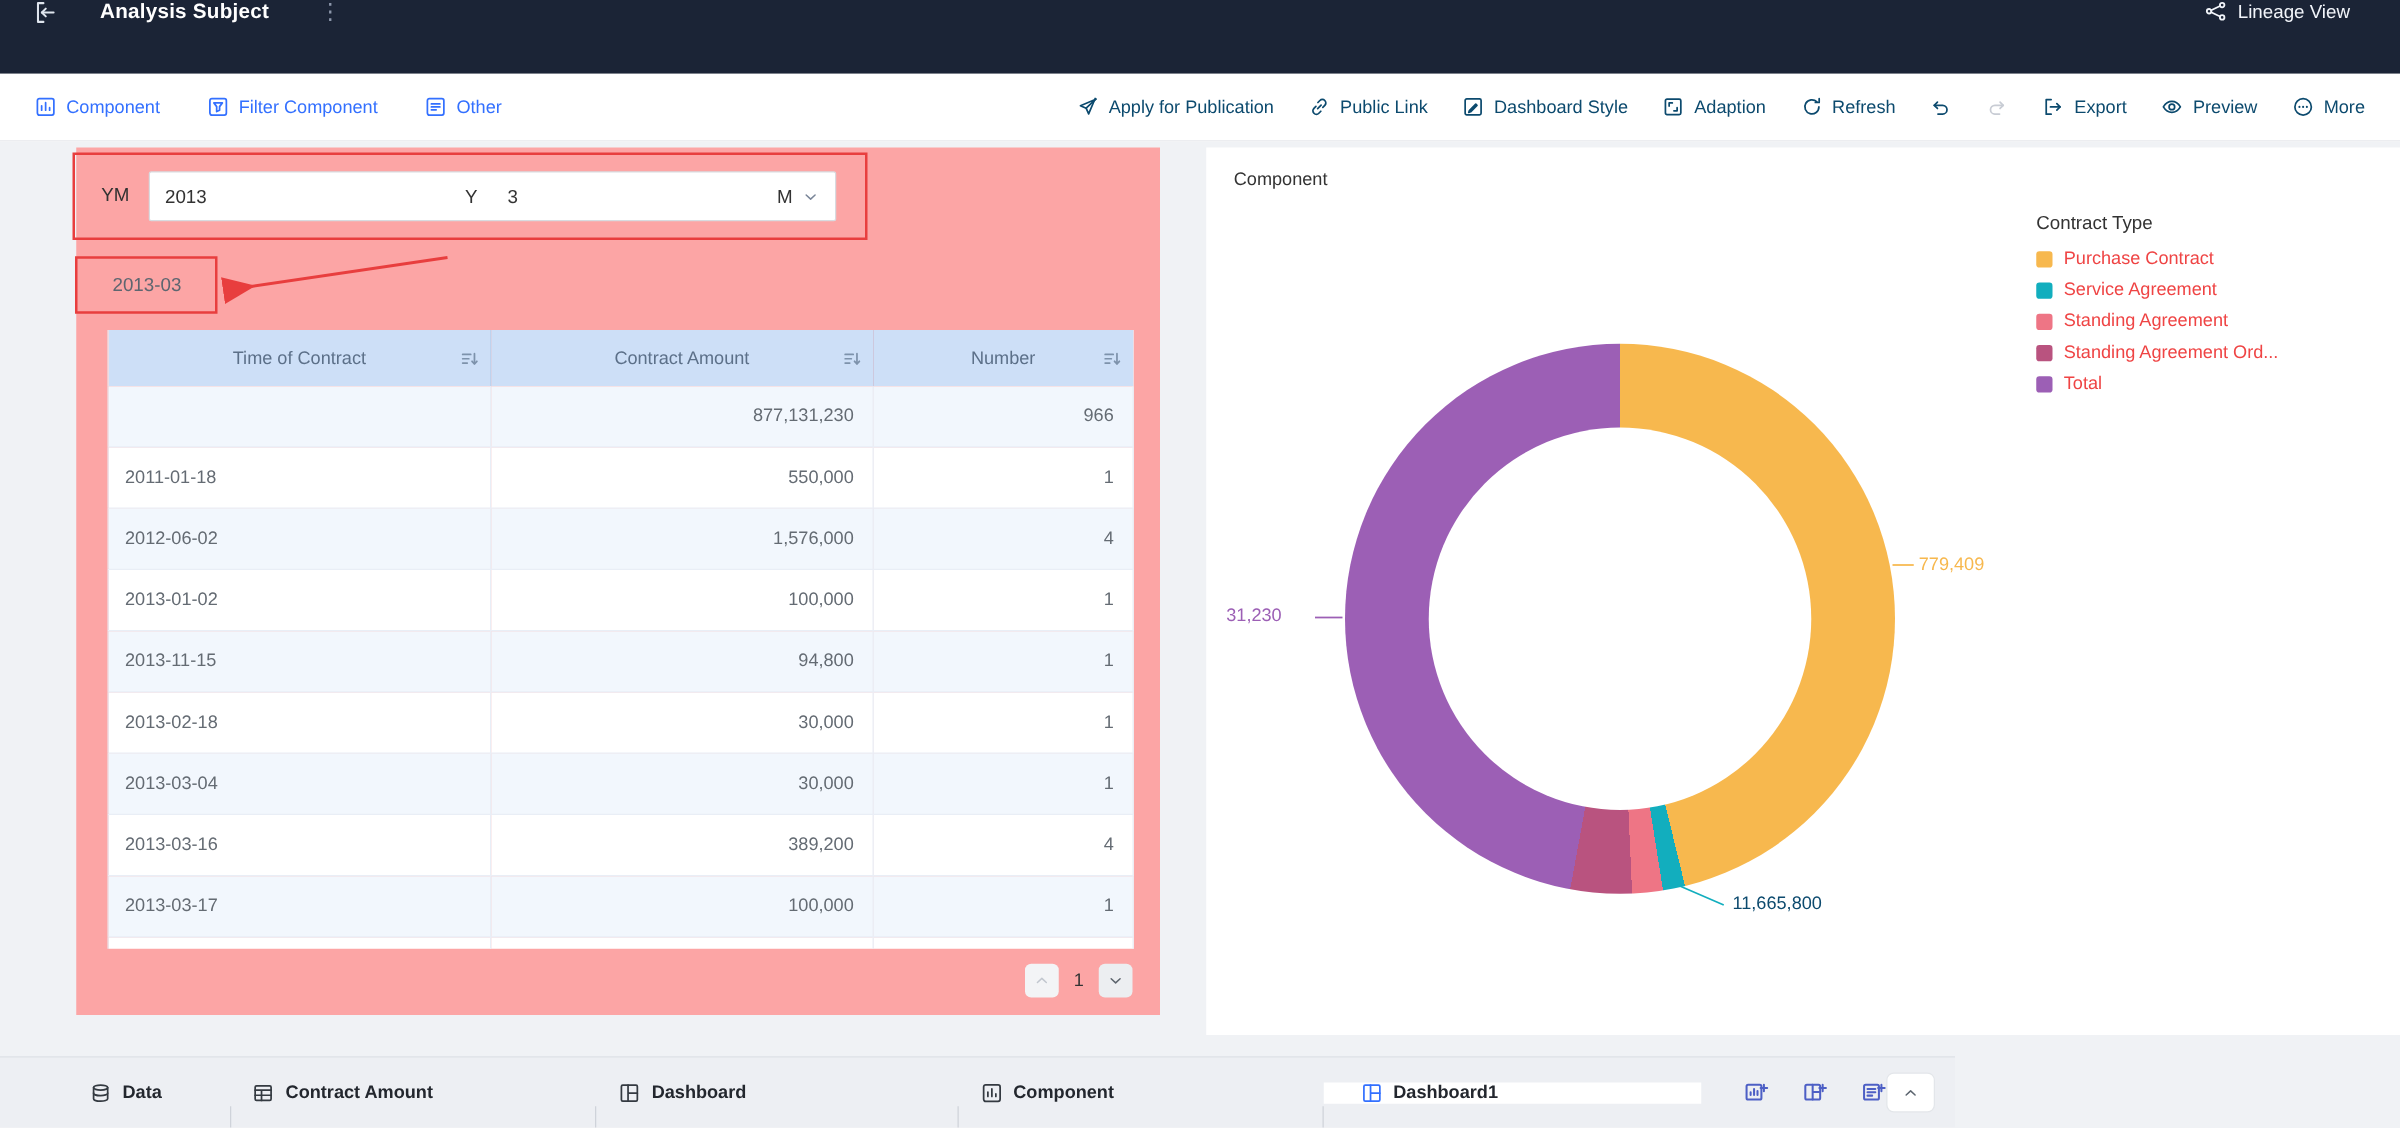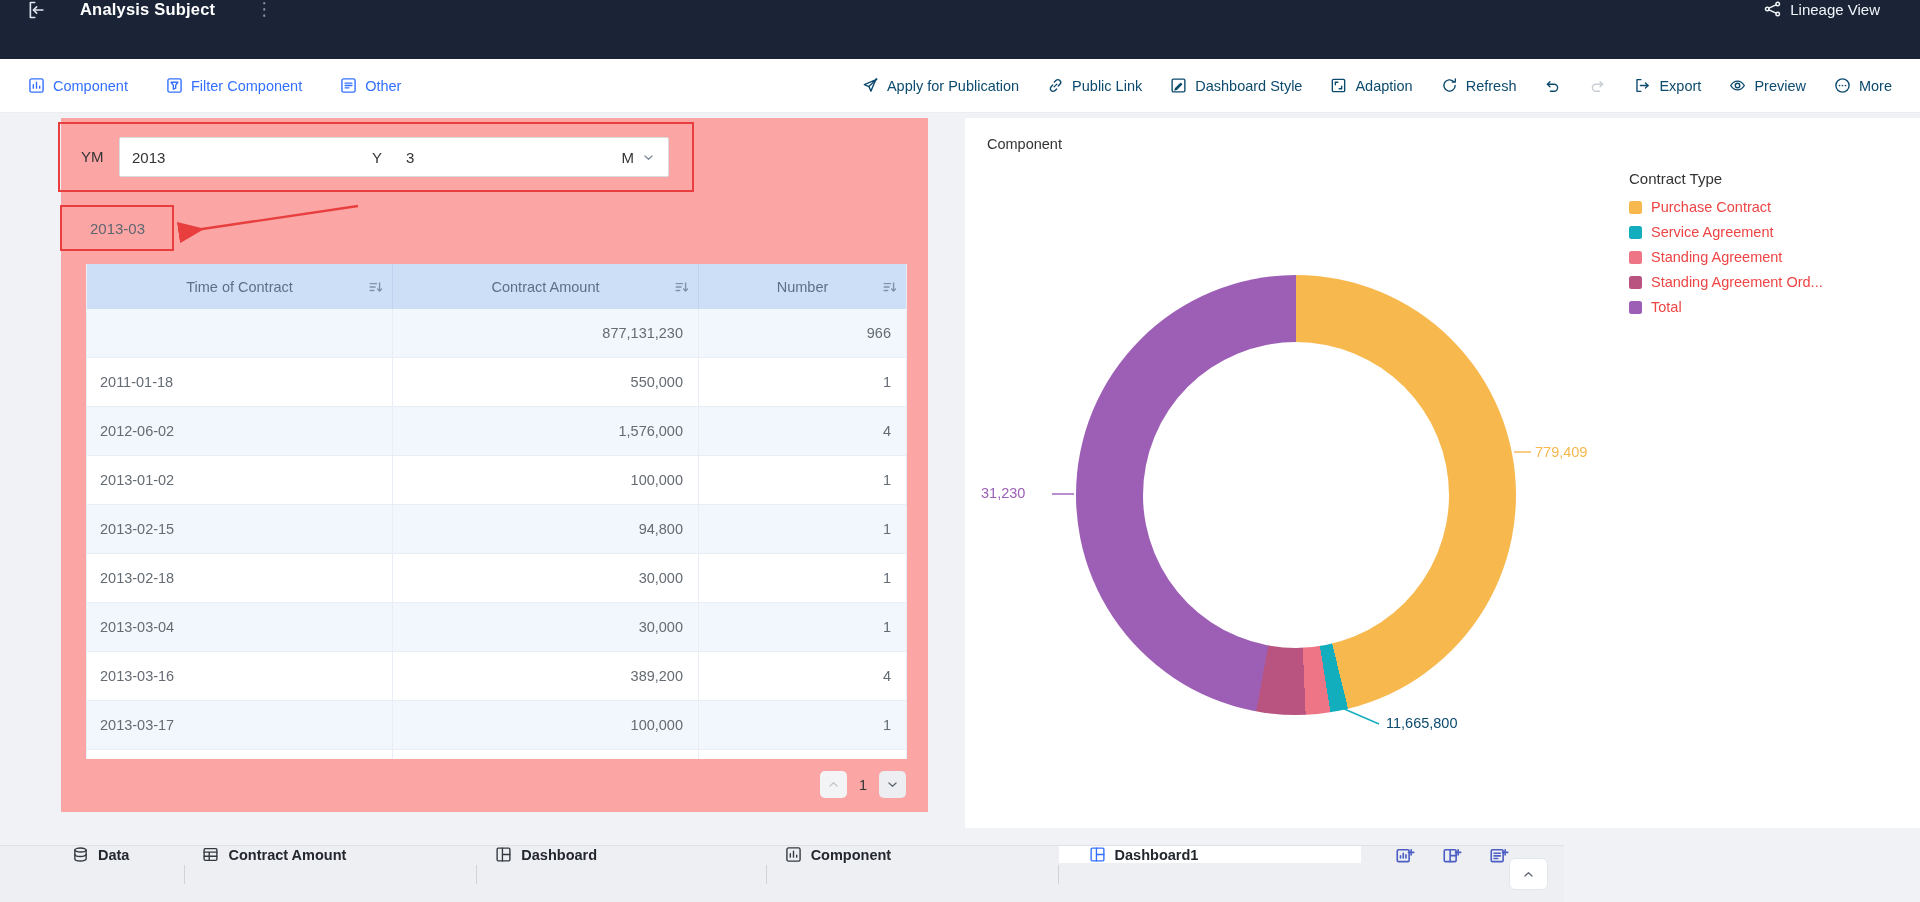--- a/index.html
+++ b/index.html
@@ -69,21 +69,21 @@
   .legend-item{display:flex;align-items:center;gap:9px;margin-bottom:9px;cursor:pointer;}
   .swatch{width:13px;height:13px;border-radius:2.5px;flex:none;}
   .legend-label{font-size:14.5px;color:#ef4444;white-space:nowrap;}
   .callout-text{position:absolute;font-size:14.5px;white-space:nowrap;}
   #co-orange{left:570px;top:326px;}
   #co-purple{left:16px;top:367px;}
   #co-teal{left:421px;top:597px;}
   .callout-svg{position:absolute;left:0;top:0;width:955px;height:710px;pointer-events:none;}
 
   
-  .bottom-bar{position:absolute;left:0;top:845px;width:1564px;height:57px;background:#edeff3;border-top:1px solid #dee1e6;display:flex;align-items:flex-start;font-size:14.5px;box-sizing:border-box;}
+  .bottom-bar{position:absolute;left:0;top:845px;width:1564px;height:57px;background:#edeff3;border-top:1px solid #dee1e6;display:flex;align-items:center;font-size:14.5px;box-sizing:border-box;}
   .tab{display:flex;align-items:center;gap:9px;font-weight:bold;color:#23272e;position:relative;cursor:pointer;box-sizing:border-box;}
   .tab .t-icon{width:17px;height:17px;color:#343a41;}
   .tab-sep::after{content:"";position:absolute;right:0;top:19px;height:19px;width:1px;background:#cfd3da;}
   .tab-data{width:200px;padding-left:72px;}
   .tab-ca{width:327px;padding-left:17px;}
   .tab-dash{width:324px;padding-left:18px;}
   .tab-comp{width:327px;padding-left:18px;}
   .tab-active{width:337px;padding-left:30px;background:#fff;}
   .tab-active .t-icon{color:var(--accent,#3370ff);}
   .bb-actions{display:flex;align-items:center;gap:27px;margin-left:34px;color:#4d5fc5;}
@@ -286,21 +286,21 @@
             <td class="c-date">2012-06-02</td>
             <td class="c-amt">1,576,000</td>
             <td class="c-num">4</td>
           </tr>
           <tr>
             <td class="c-date">2013-01-02</td>
             <td class="c-amt">100,000</td>
             <td class="c-num">1</td>
           </tr>
           <tr>
-            <td class="c-date">2013-02-15</td>
+            <td class="c-date">2013-11-15</td>
             <td class="c-amt">94,800</td>
             <td class="c-num">1</td>
           </tr>
           <tr>
             <td class="c-date">2013-02-18</td>
             <td class="c-amt">30,000</td>
             <td class="c-num">1</td>
           </tr>
           <tr>
             <td class="c-date">2013-03-04</td>

